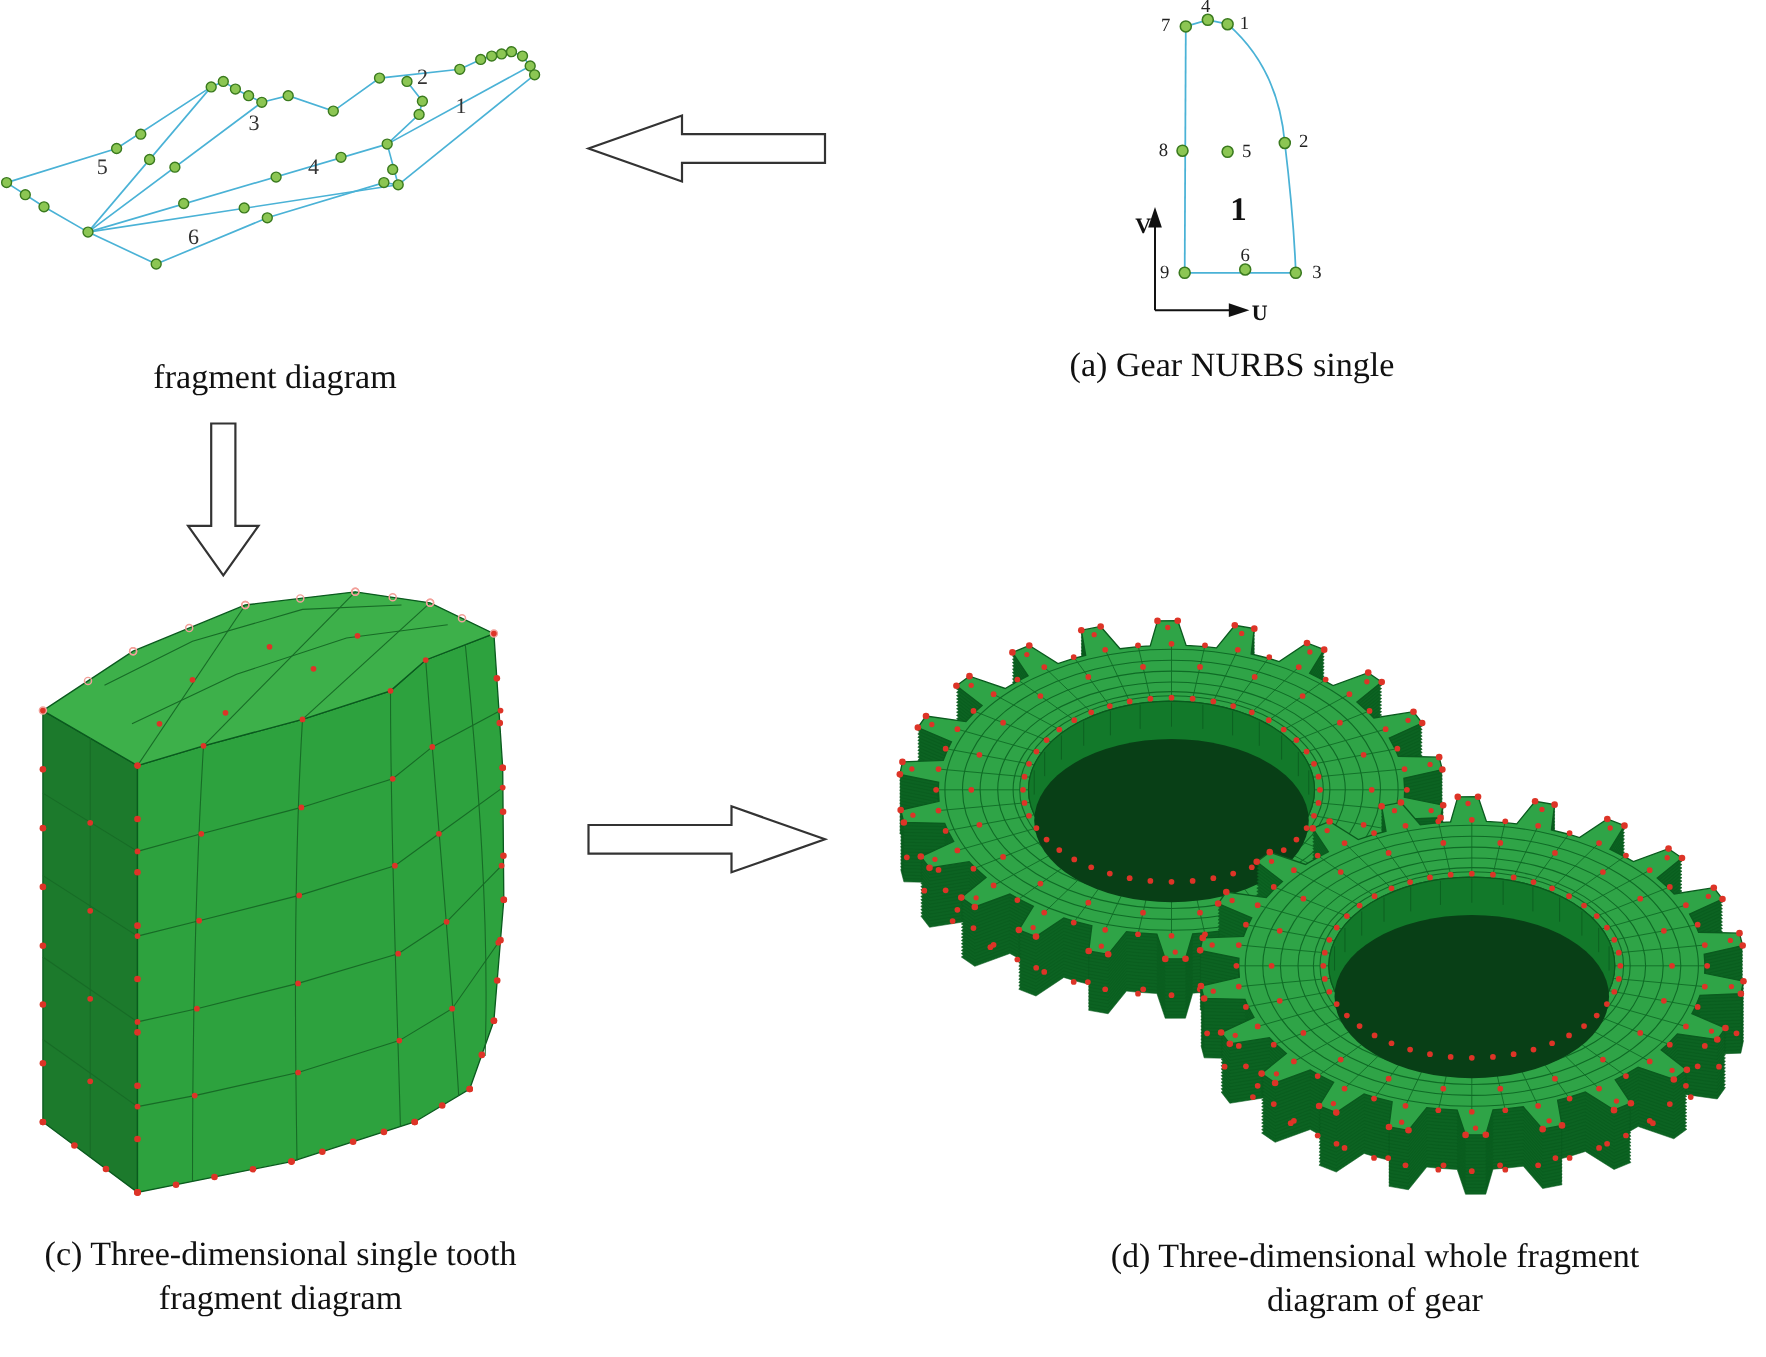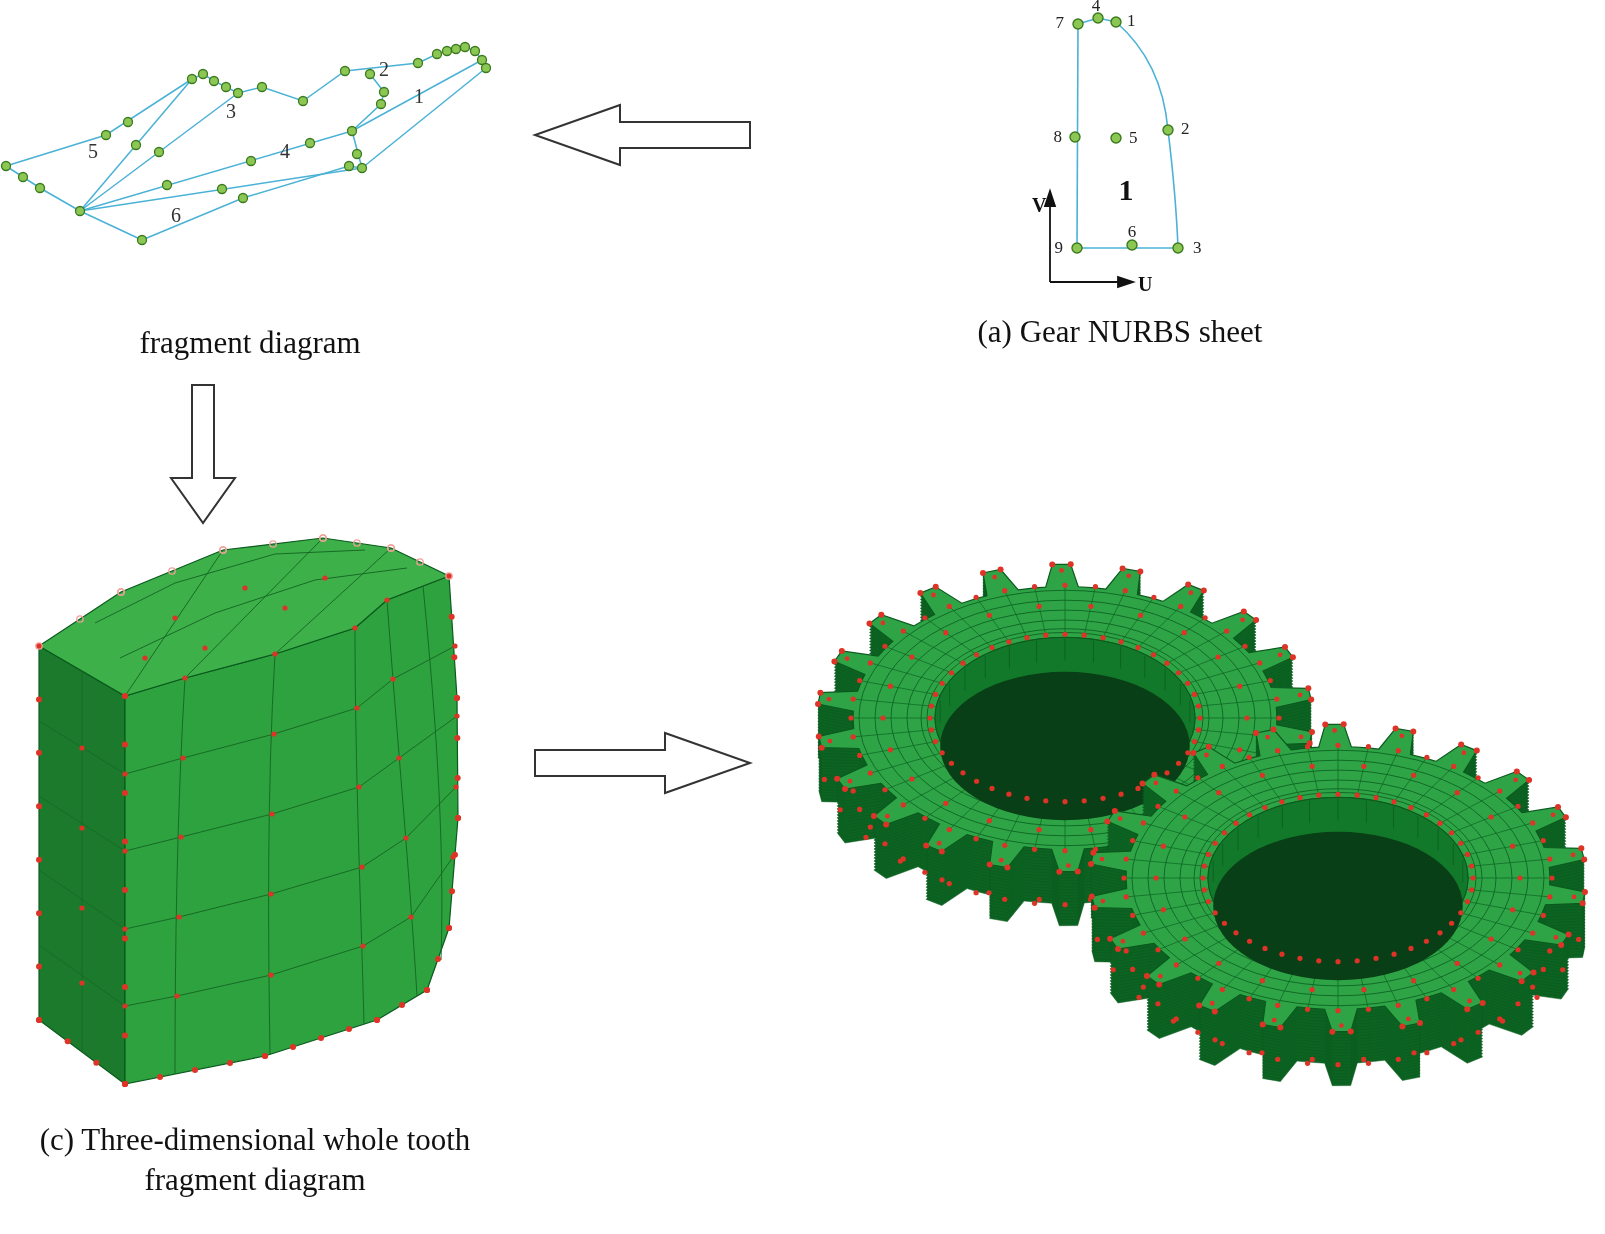--- a/index.html
+++ b/index.html
@@ -122,21 +122,21 @@
     <g stroke="#111" stroke-width="1.8" fill="#111">
       <line x1="100" y1="282" x2="100" y2="204"></line>
       <polygon points="95,206 105,206 100,191"></polygon>
       <line x1="100" y1="282" x2="170" y2="282"></line>
       <polygon points="168,277 168,287 183,282"></polygon>
     </g>
     <text class="axislabel" x="82" y="212">V</text>
     <text class="axislabel" x="188" y="291">U</text>
   </svg>
   <div class="caption" style="left:930px;top:312px;width:380px">
-    <span>(a)  Gear NURBS sheet</span>
+    <span>(a)  Gear NURBS single</span>
   </div>
 
   <svg class="panel" style="left:530px;top:100px" width="225" height="70" viewBox="0 0 225 70">
     <polygon points="220,22 90,22 90,5 5,35 90,65 90,48 220,48" fill="#fff" stroke="#333" stroke-width="2"></polygon>
   </svg>
   <svg class="panel" style="left:168px;top:383px" width="70" height="145" viewBox="0 0 70 145">
     <polygon points="24,2 46,2 46,95 67,95 35,140 3,95 24,95" fill="#fff" stroke="#333" stroke-width="2"></polygon>
   </svg>
   <svg class="panel" style="left:530px;top:728px" width="225" height="70" viewBox="0 0 225 70">
     <polygon points="5,22 135,22 135,5 220,35 135,65 135,48 5,48" fill="#fff" stroke="#333" stroke-width="2"></polygon>
@@ -272,21 +272,21 @@
         <circle cx="298" cy="10" r="3.2" fill="none" stroke="#f2a09a" stroke-width="1.3"></circle>
         <circle cx="298" cy="10" r="3.2" fill="none" stroke="#f2a09a" stroke-width="1.3"></circle>
         <circle cx="332" cy="15" r="3.2" fill="none" stroke="#f2a09a" stroke-width="1.3"></circle>
         <circle cx="366" cy="20" r="3.2" fill="none" stroke="#f2a09a" stroke-width="1.3"></circle>
         <circle cx="366" cy="20" r="3.2" fill="none" stroke="#f2a09a" stroke-width="1.3"></circle>
         <circle cx="395" cy="34" r="3.2" fill="none" stroke="#f2a09a" stroke-width="1.3"></circle>
         <circle cx="424" cy="48" r="3.2" fill="none" stroke="#f2a09a" stroke-width="1.3"></circle>
       </g>
   </svg>
   <div class="caption" style="left:10px;top:1120px;width:490px">
-    <span>(c) Three-dimensional whole tooth</span><br>
+    <span>(c) Three-dimensional single tooth</span><br>
     <span>fragment diagram</span>
   </div>
 
   <svg class="panel" style="left:810px;top:540px" width="795" height="575" viewBox="0 0 795 575">
     <g id="gear-1">
         <path d="M467.0,232.0L466.7,238.8L502.0,246.0L499.6,257.4L462.5,258.8L458.4,269.0L458.4,269.0L455.1,275.5L485.6,288.6L478.2,299.1L441.9,294.0L433.3,303.1L433.3,303.1L427.2,308.6L450.5,326.6L438.7,335.3L406.2,324.1L393.8,331.3L393.8,331.3L385.4,335.6L399.6,356.9L384.3,363.2L358.2,346.8L343.1,351.6L343.1,351.6L333.0,354.2L337.0,377.1L319.4,380.5L301.8,360.2L285.2,362.1L285.2,362.1L274.3,362.9L267.7,385.6L249.3,385.7L241.7,363.2L224.8,362.1L224.8,362.1L214.1,361.0L197.4,381.6L179.7,378.5L182.6,355.5L166.9,351.6L166.9,351.6L157.1,348.6L131.8,365.5L116.2,359.4L129.4,337.9L116.2,331.3L116.2,331.3L108.1,326.8L76.2,338.5L63.9,330.0L86.4,311.7L76.7,303.1L76.7,303.1L71.0,297.3L35.0,303.0L27.1,292.7L57.0,279.0L51.6,269.0L51.6,269.0L48.8,262.5L11.7,261.7L8.8,250.4L43.7,242.5L43.0,232.0L43.0,232.0L43.3,225.2L8.0,218.0L10.4,206.6L47.5,205.2L51.6,195.0L51.6,195.0L54.9,188.5L24.4,175.4L31.8,164.9L68.1,170.0L76.7,160.9L76.7,160.9L82.8,155.4L59.5,137.4L71.3,128.7L103.8,139.9L116.2,132.7L116.2,132.7L124.6,128.4L110.4,107.1L125.7,100.8L151.8,117.2L166.9,112.4L166.9,112.4L177.0,109.8L173.0,86.9L190.6,83.5L208.2,103.8L224.8,101.9L224.8,101.9L235.7,101.1L242.3,78.4L260.7,78.3L268.3,100.8L285.2,101.9L285.2,101.9L295.9,103.0L312.6,82.4L330.3,85.5L327.4,108.5L343.1,112.4L343.1,112.4L352.9,115.4L378.2,98.5L393.8,104.6L380.6,126.1L393.8,132.7L393.8,132.7L401.9,137.2L433.8,125.5L446.1,134.0L423.6,152.3L433.3,160.9L433.3,160.9L439.0,166.7L475.0,161.0L482.9,171.3L453.0,185.0L458.4,195.0L458.4,195.0L461.2,201.5L498.3,202.3L501.2,213.6L466.3,221.5L467.0,232.0Z" fill="#0c6322" stroke="#0a5a1e" stroke-width="0.5"></path>
         <path d="M467.0,229.0L466.7,235.8L502.0,243.0L499.6,254.4L462.5,255.8L458.4,266.0L458.4,266.0L455.1,272.5L485.6,285.6L478.2,296.1L441.9,291.0L433.3,300.1L433.3,300.1L427.2,305.6L450.5,323.6L438.7,332.3L406.2,321.1L393.8,328.3L393.8,328.3L385.4,332.6L399.6,353.9L384.3,360.2L358.2,343.8L343.1,348.6L343.1,348.6L333.0,351.2L337.0,374.1L319.4,377.5L301.8,357.2L285.2,359.1L285.2,359.1L274.3,359.9L267.7,382.6L249.3,382.7L241.7,360.2L224.8,359.1L224.8,359.1L214.1,358.0L197.4,378.6L179.7,375.5L182.6,352.5L166.9,348.6L166.9,348.6L157.1,345.6L131.8,362.5L116.2,356.4L129.4,334.9L116.2,328.3L116.2,328.3L108.1,323.8L76.2,335.5L63.9,327.0L86.4,308.7L76.7,300.1L76.7,300.1L71.0,294.3L35.0,300.0L27.1,289.7L57.0,276.0L51.6,266.0L51.6,266.0L48.8,259.5L11.7,258.7L8.8,247.4L43.7,239.5L43.0,229.0L43.0,229.0L43.3,222.2L8.0,215.0L10.4,203.6L47.5,202.2L51.6,192.0L51.6,192.0L54.9,185.5L24.4,172.4L31.8,161.9L68.1,167.0L76.7,157.9L76.7,157.9L82.8,152.4L59.5,134.4L71.3,125.7L103.8,136.9L116.2,129.7L116.2,129.7L124.6,125.4L110.4,104.1L125.7,97.8L151.8,114.2L166.9,109.4L166.9,109.4L177.0,106.8L173.0,83.9L190.6,80.5L208.2,100.8L224.8,98.9L224.8,98.9L235.7,98.1L242.3,75.4L260.7,75.3L268.3,97.8L285.2,98.9L285.2,98.9L295.9,100.0L312.6,79.4L330.3,82.5L327.4,105.5L343.1,109.4L343.1,109.4L352.9,112.4L378.2,95.5L393.8,101.6L380.6,123.1L393.8,129.7L393.8,129.7L401.9,134.2L433.8,122.5L446.1,131.0L423.6,149.3L433.3,157.9L433.3,157.9L439.0,163.7L475.0,158.0L482.9,168.3L453.0,182.0L458.4,192.0L458.4,192.0L461.2,198.5L498.3,199.3L501.2,210.6L466.3,218.5L467.0,229.0Z" fill="#0c6322" stroke="#0a5a1e" stroke-width="0.5"></path>
         <path d="M467.0,226.0L466.7,232.8L502.0,240.0L499.6,251.4L462.5,252.8L458.4,263.0L458.4,263.0L455.1,269.5L485.6,282.6L478.2,293.1L441.9,288.0L433.3,297.1L433.3,297.1L427.2,302.6L450.5,320.6L438.7,329.3L406.2,318.1L393.8,325.3L393.8,325.3L385.4,329.6L399.6,350.9L384.3,357.2L358.2,340.8L343.1,345.6L343.1,345.6L333.0,348.2L337.0,371.1L319.4,374.5L301.8,354.2L285.2,356.1L285.2,356.1L274.3,356.9L267.7,379.6L249.3,379.7L241.7,357.2L224.8,356.1L224.8,356.1L214.1,355.0L197.4,375.6L179.7,372.5L182.6,349.5L166.9,345.6L166.9,345.6L157.1,342.6L131.8,359.5L116.2,353.4L129.4,331.9L116.2,325.3L116.2,325.3L108.1,320.8L76.2,332.5L63.9,324.0L86.4,305.7L76.7,297.1L76.7,297.1L71.0,291.3L35.0,297.0L27.1,286.7L57.0,273.0L51.6,263.0L51.6,263.0L48.8,256.5L11.7,255.7L8.8,244.4L43.7,236.5L43.0,226.0L43.0,226.0L43.3,219.2L8.0,212.0L10.4,200.6L47.5,199.2L51.6,189.0L51.6,189.0L54.9,182.5L24.4,169.4L31.8,158.9L68.1,164.0L76.7,154.9L76.7,154.9L82.8,149.4L59.5,131.4L71.3,122.7L103.8,133.9L116.2,126.7L116.2,126.7L124.6,122.4L110.4,101.1L125.7,94.8L151.8,111.2L166.9,106.4L166.9,106.4L177.0,103.8L173.0,80.9L190.6,77.5L208.2,97.8L224.8,95.9L224.8,95.9L235.7,95.1L242.3,72.4L260.7,72.3L268.3,94.8L285.2,95.9L285.2,95.9L295.9,97.0L312.6,76.4L330.3,79.5L327.4,102.5L343.1,106.4L343.1,106.4L352.9,109.4L378.2,92.5L393.8,98.6L380.6,120.1L393.8,126.7L393.8,126.7L401.9,131.2L433.8,119.5L446.1,128.0L423.6,146.3L433.3,154.9L433.3,154.9L439.0,160.7L475.0,155.0L482.9,165.3L453.0,179.0L458.4,189.0L458.4,189.0L461.2,195.5L498.3,196.3L501.2,207.6L466.3,215.5L467.0,226.0Z" fill="#0c6322" stroke="#0a5a1e" stroke-width="0.5"></path>
         <path d="M467.0,223.0L466.7,229.8L502.0,237.0L499.6,248.4L462.5,249.8L458.4,260.0L458.4,260.0L455.1,266.5L485.6,279.6L478.2,290.1L441.9,285.0L433.3,294.1L433.3,294.1L427.2,299.6L450.5,317.6L438.7,326.3L406.2,315.1L393.8,322.3L393.8,322.3L385.4,326.6L399.6,347.9L384.3,354.2L358.2,337.8L343.1,342.6L343.1,342.6L333.0,345.2L337.0,368.1L319.4,371.5L301.8,351.2L285.2,353.1L285.2,353.1L274.3,353.9L267.7,376.6L249.3,376.7L241.7,354.2L224.8,353.1L224.8,353.1L214.1,352.0L197.4,372.6L179.7,369.5L182.6,346.5L166.9,342.6L166.9,342.6L157.1,339.6L131.8,356.5L116.2,350.4L129.4,328.9L116.2,322.3L116.2,322.3L108.1,317.8L76.2,329.5L63.9,321.0L86.4,302.7L76.7,294.1L76.7,294.1L71.0,288.3L35.0,294.0L27.1,283.7L57.0,270.0L51.6,260.0L51.6,260.0L48.8,253.5L11.7,252.7L8.8,241.4L43.7,233.5L43.0,223.0L43.0,223.0L43.3,216.2L8.0,209.0L10.4,197.6L47.5,196.2L51.6,186.0L51.6,186.0L54.9,179.5L24.4,166.4L31.8,155.9L68.1,161.0L76.7,151.9L76.7,151.9L82.8,146.4L59.5,128.4L71.3,119.7L103.8,130.9L116.2,123.7L116.2,123.7L124.6,119.4L110.4,98.1L125.7,91.8L151.8,108.2L166.9,103.4L166.9,103.4L177.0,100.8L173.0,77.9L190.6,74.5L208.2,94.8L224.8,92.9L224.8,92.9L235.7,92.1L242.3,69.4L260.7,69.3L268.3,91.8L285.2,92.9L285.2,92.9L295.9,94.0L312.6,73.4L330.3,76.5L327.4,99.5L343.1,103.4L343.1,103.4L352.9,106.4L378.2,89.5L393.8,95.6L380.6,117.1L393.8,123.7L393.8,123.7L401.9,128.2L433.8,116.5L446.1,125.0L423.6,143.3L433.3,151.9L433.3,151.9L439.0,157.7L475.0,152.0L482.9,162.3L453.0,176.0L458.4,186.0L458.4,186.0L461.2,192.5L498.3,193.3L501.2,204.6L466.3,212.5L467.0,223.0Z" fill="#0c6322" stroke="#0a5a1e" stroke-width="0.5"></path>
         <path d="M467.0,220.0L466.7,226.8L502.0,234.0L499.6,245.4L462.5,246.8L458.4,257.0L458.4,257.0L455.1,263.5L485.6,276.6L478.2,287.1L441.9,282.0L433.3,291.1L433.3,291.1L427.2,296.6L450.5,314.6L438.7,323.3L406.2,312.1L393.8,319.3L393.8,319.3L385.4,323.6L399.6,344.9L384.3,351.2L358.2,334.8L343.1,339.6L343.1,339.6L333.0,342.2L337.0,365.1L319.4,368.5L301.8,348.2L285.2,350.1L285.2,350.1L274.3,350.9L267.7,373.6L249.3,373.7L241.7,351.2L224.8,350.1L224.8,350.1L214.1,349.0L197.4,369.6L179.7,366.5L182.6,343.5L166.9,339.6L166.9,339.6L157.1,336.6L131.8,353.5L116.2,347.4L129.4,325.9L116.2,319.3L116.2,319.3L108.1,314.8L76.2,326.5L63.9,318.0L86.4,299.7L76.7,291.1L76.7,291.1L71.0,285.3L35.0,291.0L27.1,280.7L57.0,267.0L51.6,257.0L51.6,257.0L48.8,250.5L11.7,249.7L8.8,238.4L43.7,230.5L43.0,220.0L43.0,220.0L43.3,213.2L8.0,206.0L10.4,194.6L47.5,193.2L51.6,183.0L51.6,183.0L54.9,176.5L24.4,163.4L31.8,152.9L68.1,158.0L76.7,148.9L76.7,148.9L82.8,143.4L59.5,125.4L71.3,116.7L103.8,127.9L116.2,120.7L116.2,120.7L124.6,116.4L110.4,95.1L125.7,88.8L151.8,105.2L166.9,100.4L166.9,100.4L177.0,97.8L173.0,74.9L190.6,71.5L208.2,91.8L224.8,89.9L224.8,89.9L235.7,89.1L242.3,66.4L260.7,66.3L268.3,88.8L285.2,89.9L285.2,89.9L295.9,91.0L312.6,70.4L330.3,73.5L327.4,96.5L343.1,100.4L343.1,100.4L352.9,103.4L378.2,86.5L393.8,92.6L380.6,114.1L393.8,120.7L393.8,120.7L401.9,125.2L433.8,113.5L446.1,122.0L423.6,140.3L433.3,148.9L433.3,148.9L439.0,154.7L475.0,149.0L482.9,159.3L453.0,173.0L458.4,183.0L458.4,183.0L461.2,189.5L498.3,190.3L501.2,201.6L466.3,209.5L467.0,220.0Z" fill="#0c6322" stroke="#0a5a1e" stroke-width="0.5"></path>
@@ -872,14 +872,18 @@
         <circle cx="719.0872842083958" cy="239.9896873362415" r="3" fill="#dd3427"></circle>
         <circle cx="705.6245048154108" cy="239.78617732150735" r="2.4" fill="#dd3427"></circle>
         <circle cx="747.9968533167521" cy="267.02317410864555" r="3" fill="#dd3427"></circle>
         <circle cx="755.8835129701752" cy="277.3378093365118" r="3" fill="#dd3427"></circle>
         <circle cx="743.0585471837259" cy="274.790942885756" r="2.4" fill="#dd3427"></circle>
         <circle cx="771.3378263212717" cy="308.32600537662427" r="3" fill="#dd3427"></circle>
         <circle cx="774.2179747865468" cy="319.6004212523987" r="3" fill="#dd3427"></circle>
         <circle cx="763.0698250616427" cy="314.9165303386635" r="2.4" fill="#dd3427"></circle>
       </g>
   </svg>
+  <div class="caption" style="left:900px;top:1122px;width:700px">
+    <span>(d) Three-dimensional whole fragment</span><br>
+    <span>diagram of gear</span>
+  </div>
 
 </div>
 
 </body></html>

